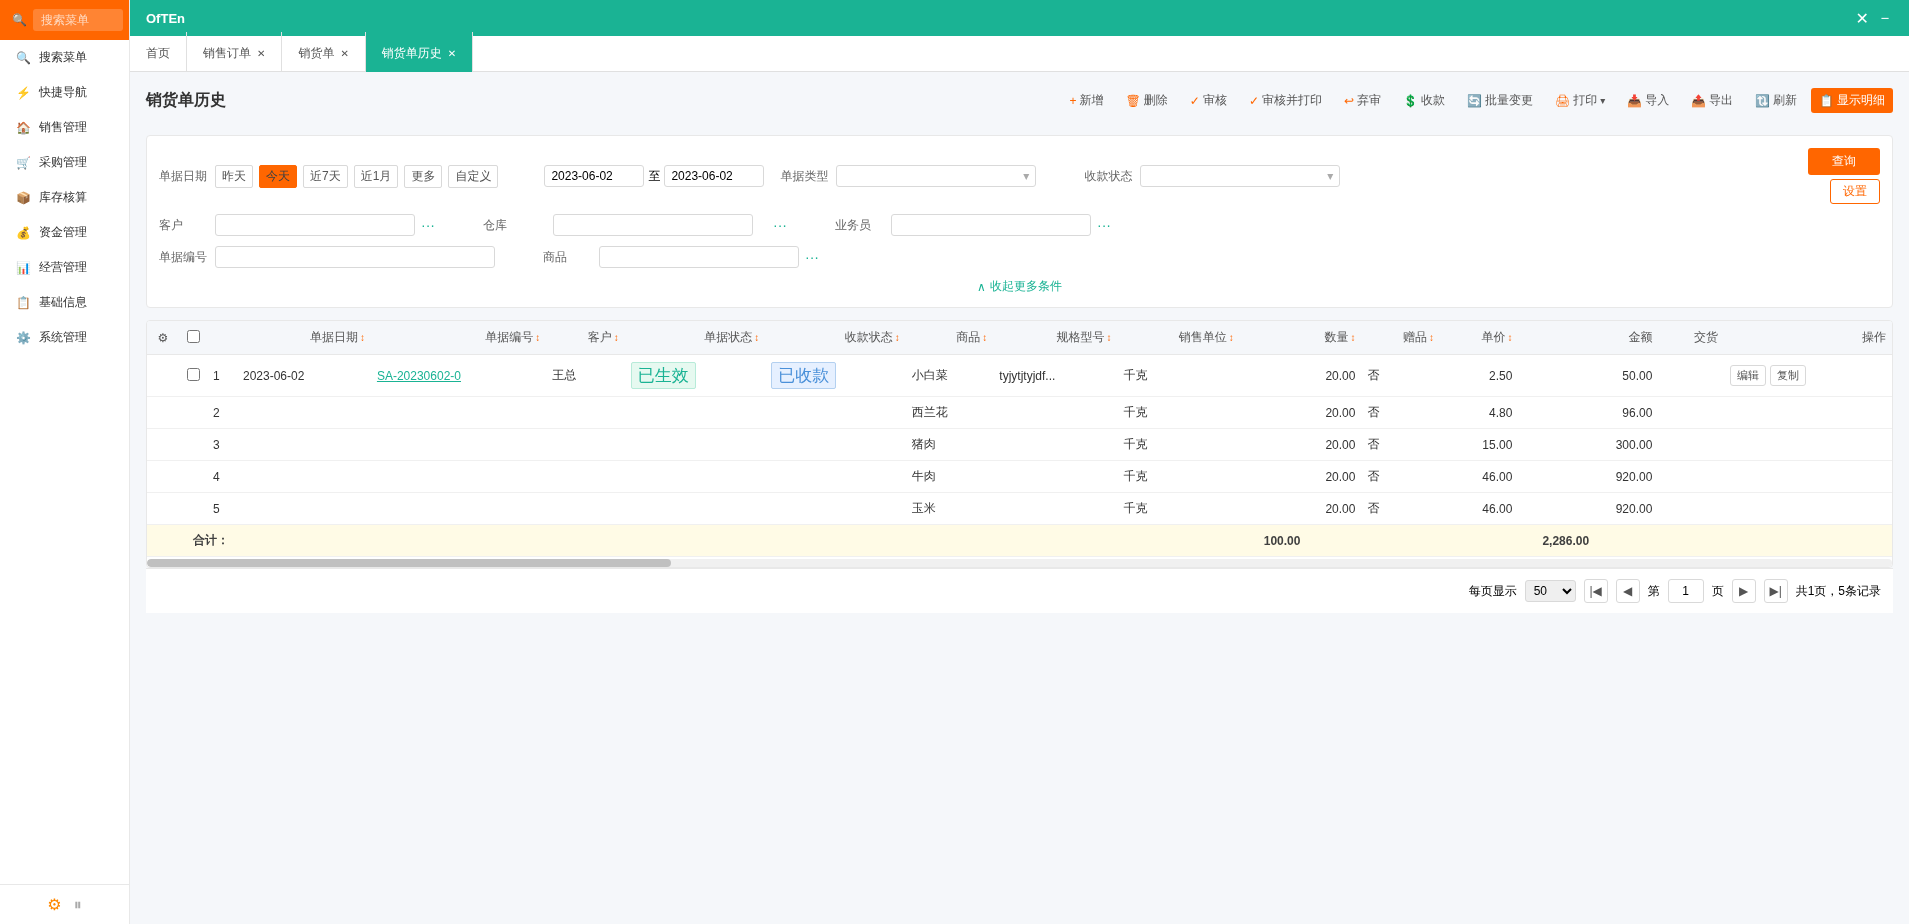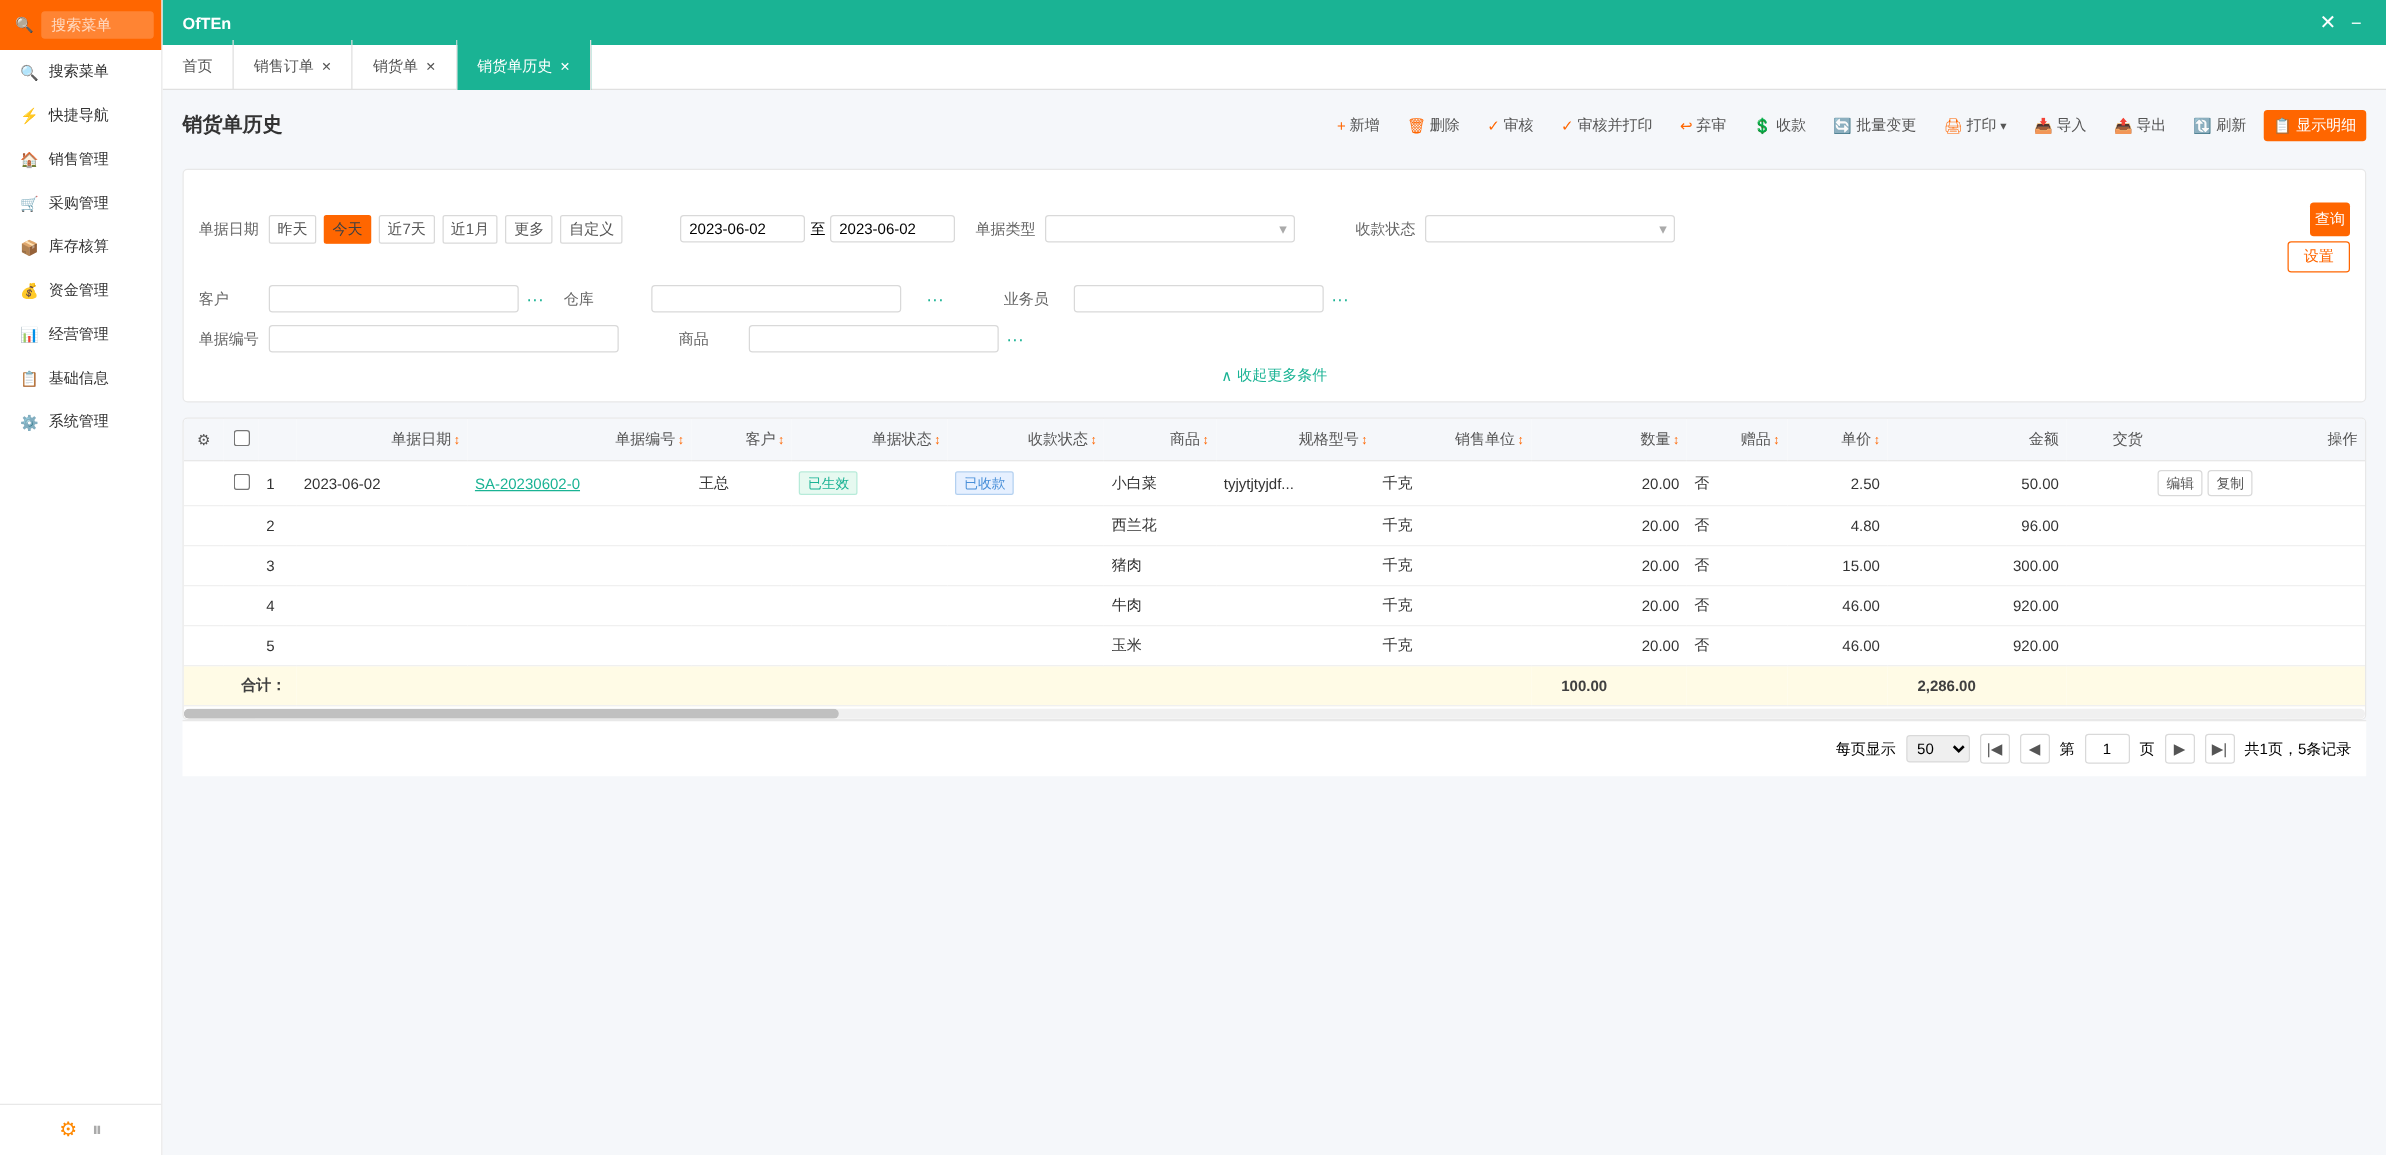--- a/index.html
+++ b/index.html
@@ -38,21 +38,21 @@
     .ellipsis-btn { background: none; border: none; cursor: pointer; color: #1ab394; font-size: 14px; }
 
     
     .table-container { background: white; border: 1px solid #e8e8e8; border-radius: 4px; overflow: auto; }
     table { width: 100%; border-collapse: collapse; }
     thead tr { background: #f5f7fa; }
     th { padding: 8px 6px; text-align: right; border-bottom: 1px solid #e8e8e8; color: #555; font-weight: normal; white-space: nowrap; font-size: 12px; }
     td { padding: 7px 6px; border-bottom: 1px solid #f0f0f0; color: #333; font-size: 12px; }
     .col-settings { width: 32px; text-align: center; }
     .col-checkbox { width: 28px; text-align: center; }
-    .tag { display: inline-block; padding: 1px 6px; border-radius: 2px; font-size: 11px; }
+    .tag { display: inline-block; padding: 1px 6px; border-radius: 2px; font-size: 17px; }
     .tag-green { background: #e6f9f0; color: #1ab394; border: 1px solid #b7ebd9; }
     .tag-blue { background: #e6f0ff; color: #4a90d9; border: 1px solid #b3d0f0; }
     .sort-icon { color: #ff6600; font-size: 10px; margin-left: 2px; cursor: pointer; }
     .link-text { color: #1ab394; cursor: pointer; text-decoration: underline; }
     .action-btn { background: none; border: 1px solid #d9d9d9; border-radius: 3px; padding: 2px 6px; cursor: pointer; font-size: 11px; color: #555; margin-right: 4px; }
 
     
     .summary-row { background: #fffbe6; }
     .summary-row td { font-weight: bold; color: #404040; padding-left: 24px; }
 
@@ -63,21 +63,21 @@
     .per-page-select { border: 1px solid #d9d9d9; border-radius: 3px; padding: 2px 4px; outline: none; }
 
     
     .table-scrollbar { background: #f0f0f0; height: 8px; margin-top: 2px; border-radius: 4px; overflow: hidden; }
     .table-scrollbar-inner { width: 30%; height: 100%; background: #c0c0c0; border-radius: 4px; }
 
     .search-bar { background: #ff6600; display: flex; align-items: center; padding: 0 12px; height: 40px; }
     .search-bar input { background: rgba(255,255,255,0.2); border: none; color: white; padding: 4px 8px; border-radius: 3px; outline: none; width: 140px; }
     .search-bar input::placeholder { color: rgba(255,255,255,0.7); }
 
-    .btn-query { background: #ff6600; color: white; border: none; border-radius: 3px; padding: 5px 4px; cursor: pointer; font-size: 12px; margin-top: 14px; }
+    .btn-query { background: #ff6600; color: white; border: none; border-radius: 3px; padding: 5px 24px; cursor: pointer; font-size: 12px; }
     .btn-settings { background: white; color: #ff6600; border: 1px solid #ff6600; border-radius: 3px; padding: 3px 12px; cursor: pointer; font-size: 12px; display: block; margin-top: 4px; }
 
     .sidebar-menu-item { display: flex; align-items: center; padding: 9px 16px; cursor: pointer; color: #333; gap: 8px; }
     .sidebar-menu-item .icon { color: #ff8800; }
   </style>
 </head>
 <body>
 
 <div class="sidebar">
   <div class="search-bar">
@@ -251,21 +251,21 @@
           <button class="btn-settings">设置</button>
         </div>
       </div>
 
       <div class="filter-row">
         <div class="filter-item">
           <span class="filter-label">客户</span>
           <input type="text" class="filter-input" style="width: 200px;">
           <button class="ellipsis-btn">···</button>
         </div>
-        <div class="filter-item" style="gap:20px;">
+        <div class="filter-item" style="margin-left:32px;gap:20px;">
           <span class="filter-label">仓库</span>
           <input type="text" class="filter-input" style="width: 200px;">
           <button class="ellipsis-btn">···</button>
         </div>
         <div class="filter-item" style="margin-left:32px;">
           <span class="filter-label">业务员</span>
           <input type="text" class="filter-input" style="width: 200px;">
           <button class="ellipsis-btn">···</button>
         </div>
       </div>

